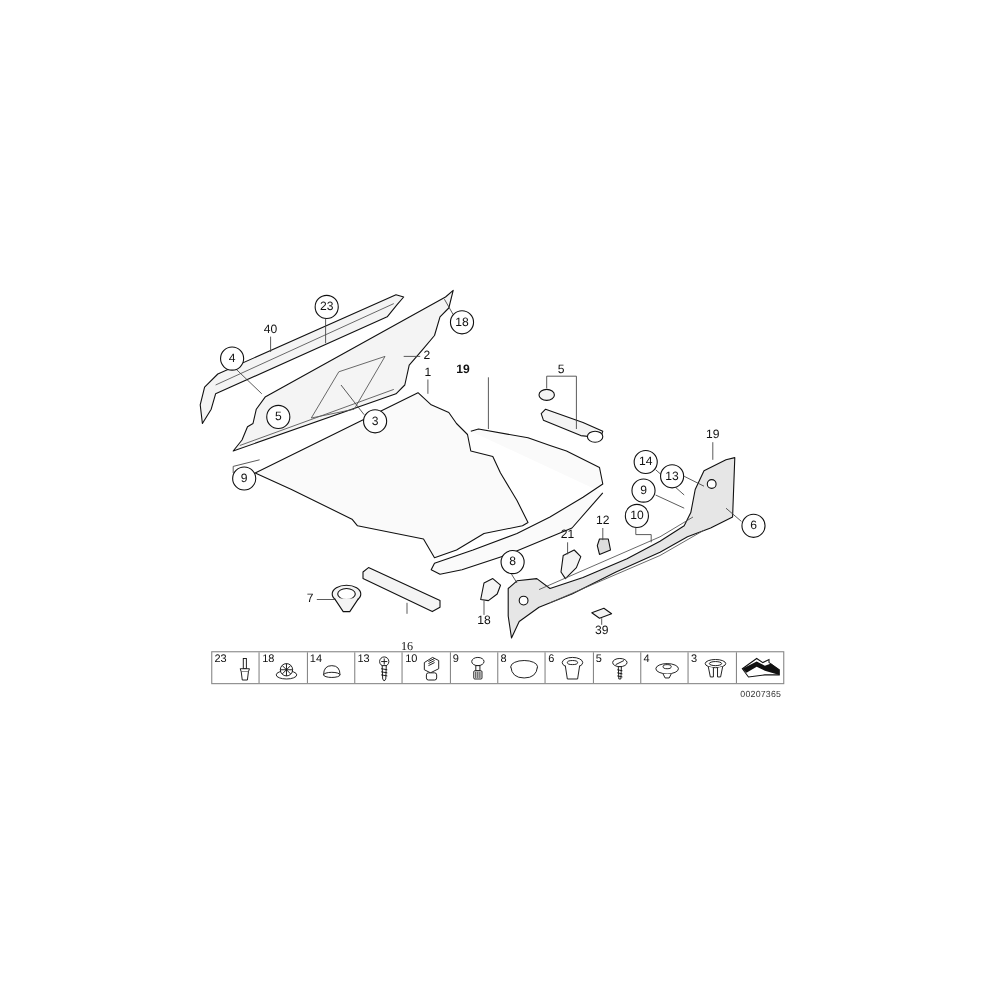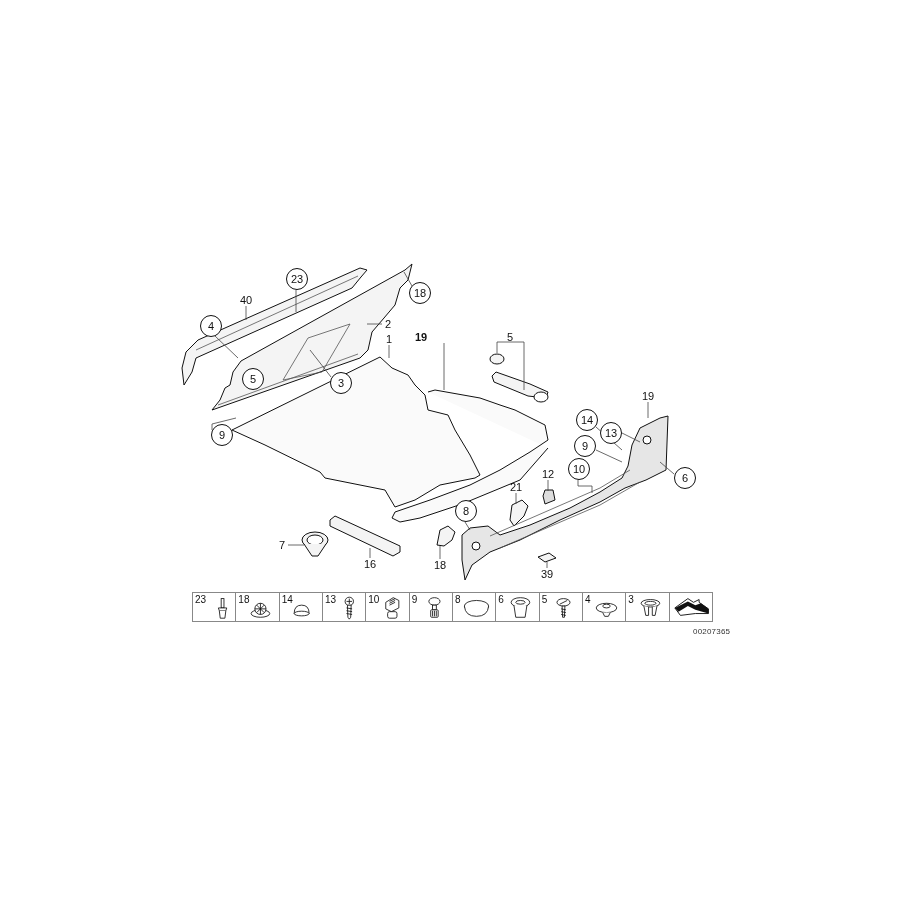--- a/index.html
+++ b/index.html
@@ -5,21 +5,21 @@
   html, body { margin: 0; padding: 0; background: #ffffff; }
   body { width: 900px; height: 900px; position: relative; overflow: hidden; font-family: "Liberation Sans", sans-serif; }
   #diagram { position: absolute; left: 0; top: 0; width: 900px; height: 900px; }
   .lbl { position: absolute; font-size: 11px; color: #111; transform: translate(-50%, -50%); white-space: nowrap; line-height: 1; }
   .circ { position: absolute; width: 22px; height: 22px; border: 1.2px solid #111; border-radius: 50%; background: #fff; transform: translate(-50%, -50%); font-size: 11px; color: #111; display: flex; align-items: center; justify-content: center; box-sizing: border-box; }
   #strip { position: absolute; left: 192px; top: 592px; width: 521px; height: 30px; display: flex; border: 1px solid #888; box-sizing: border-box; background: #fff; }
   .cell { position: relative; flex: 1 1 0; border-right: 1px solid #888; box-sizing: border-box; height: 100%; }
   .cell:last-child { border-right: none; }
   .cell .num { position: absolute; left: 2px; top: 2px; font-size: 10px; color: #111; line-height: 1; }
   .cell svg { position: absolute; left: 0; top: 0; width: 100%; height: 100%; }
-  #docnum { position: absolute; left: 693px; top: 627px; font-size: 8px; color: #333; letter-spacing: 0.2px; }
+  #docnum { position: absolute; left: 673px; top: 627px; font-size: 8px; color: #333; letter-spacing: 0.2px; }
 </style>
 </head>
 <body>
 
 <div id="diagram">
   <svg width="900" height="900" viewBox="0 0 900 900">
     <g fill="#f4f4f4" stroke="#111" stroke-width="1" stroke-linejoin="round">
 
       <path d="M182,368 L186,352 L198,340 L360,268 L367,270 L361,277 L352,288 L196,358 L192,372 L184,385 Z"></path>
       <path d="M196,350 L358,276" fill="none" stroke="#555" stroke-width="0.8"></path>
@@ -99,21 +99,21 @@
   <div class="lbl" style="left:648px;top:396px;">19</div>
   <div class="circ" style="left:587px;top:420px;">14</div>
   <div class="circ" style="left:611px;top:433px;">13</div>
   <div class="circ" style="left:585px;top:446px;">9</div>
   <div class="circ" style="left:685px;top:478px;">6</div>
   <div class="circ" style="left:579px;top:469px;">10</div>
   <div class="lbl" style="left:548px;top:474px;">12</div>
   <div class="lbl" style="left:516px;top:487px;">21</div>
   <div class="circ" style="left:466px;top:511px;">8</div>
   <div class="lbl" style="left:282px;top:545px;">7</div>
-  <div class="lbl" style="left:370px;top:564px;">16</div>
+  <div class="lbl" style="left:370px;top:588px;font-family:Liberation Serif, serif;">16</div>
   <div class="lbl" style="left:440px;top:565px;">18</div>
   <div class="lbl" style="left:547px;top:574px;">39</div>
 </div>
 
 <div id="strip">
   <div class="cell">
     <span class="num">23</span>
     <svg viewBox="0 0 43 30">
         <g fill="#fff" stroke="#111" stroke-width="0.9">
           <rect x="29" y="6" width="3" height="10"></rect>

